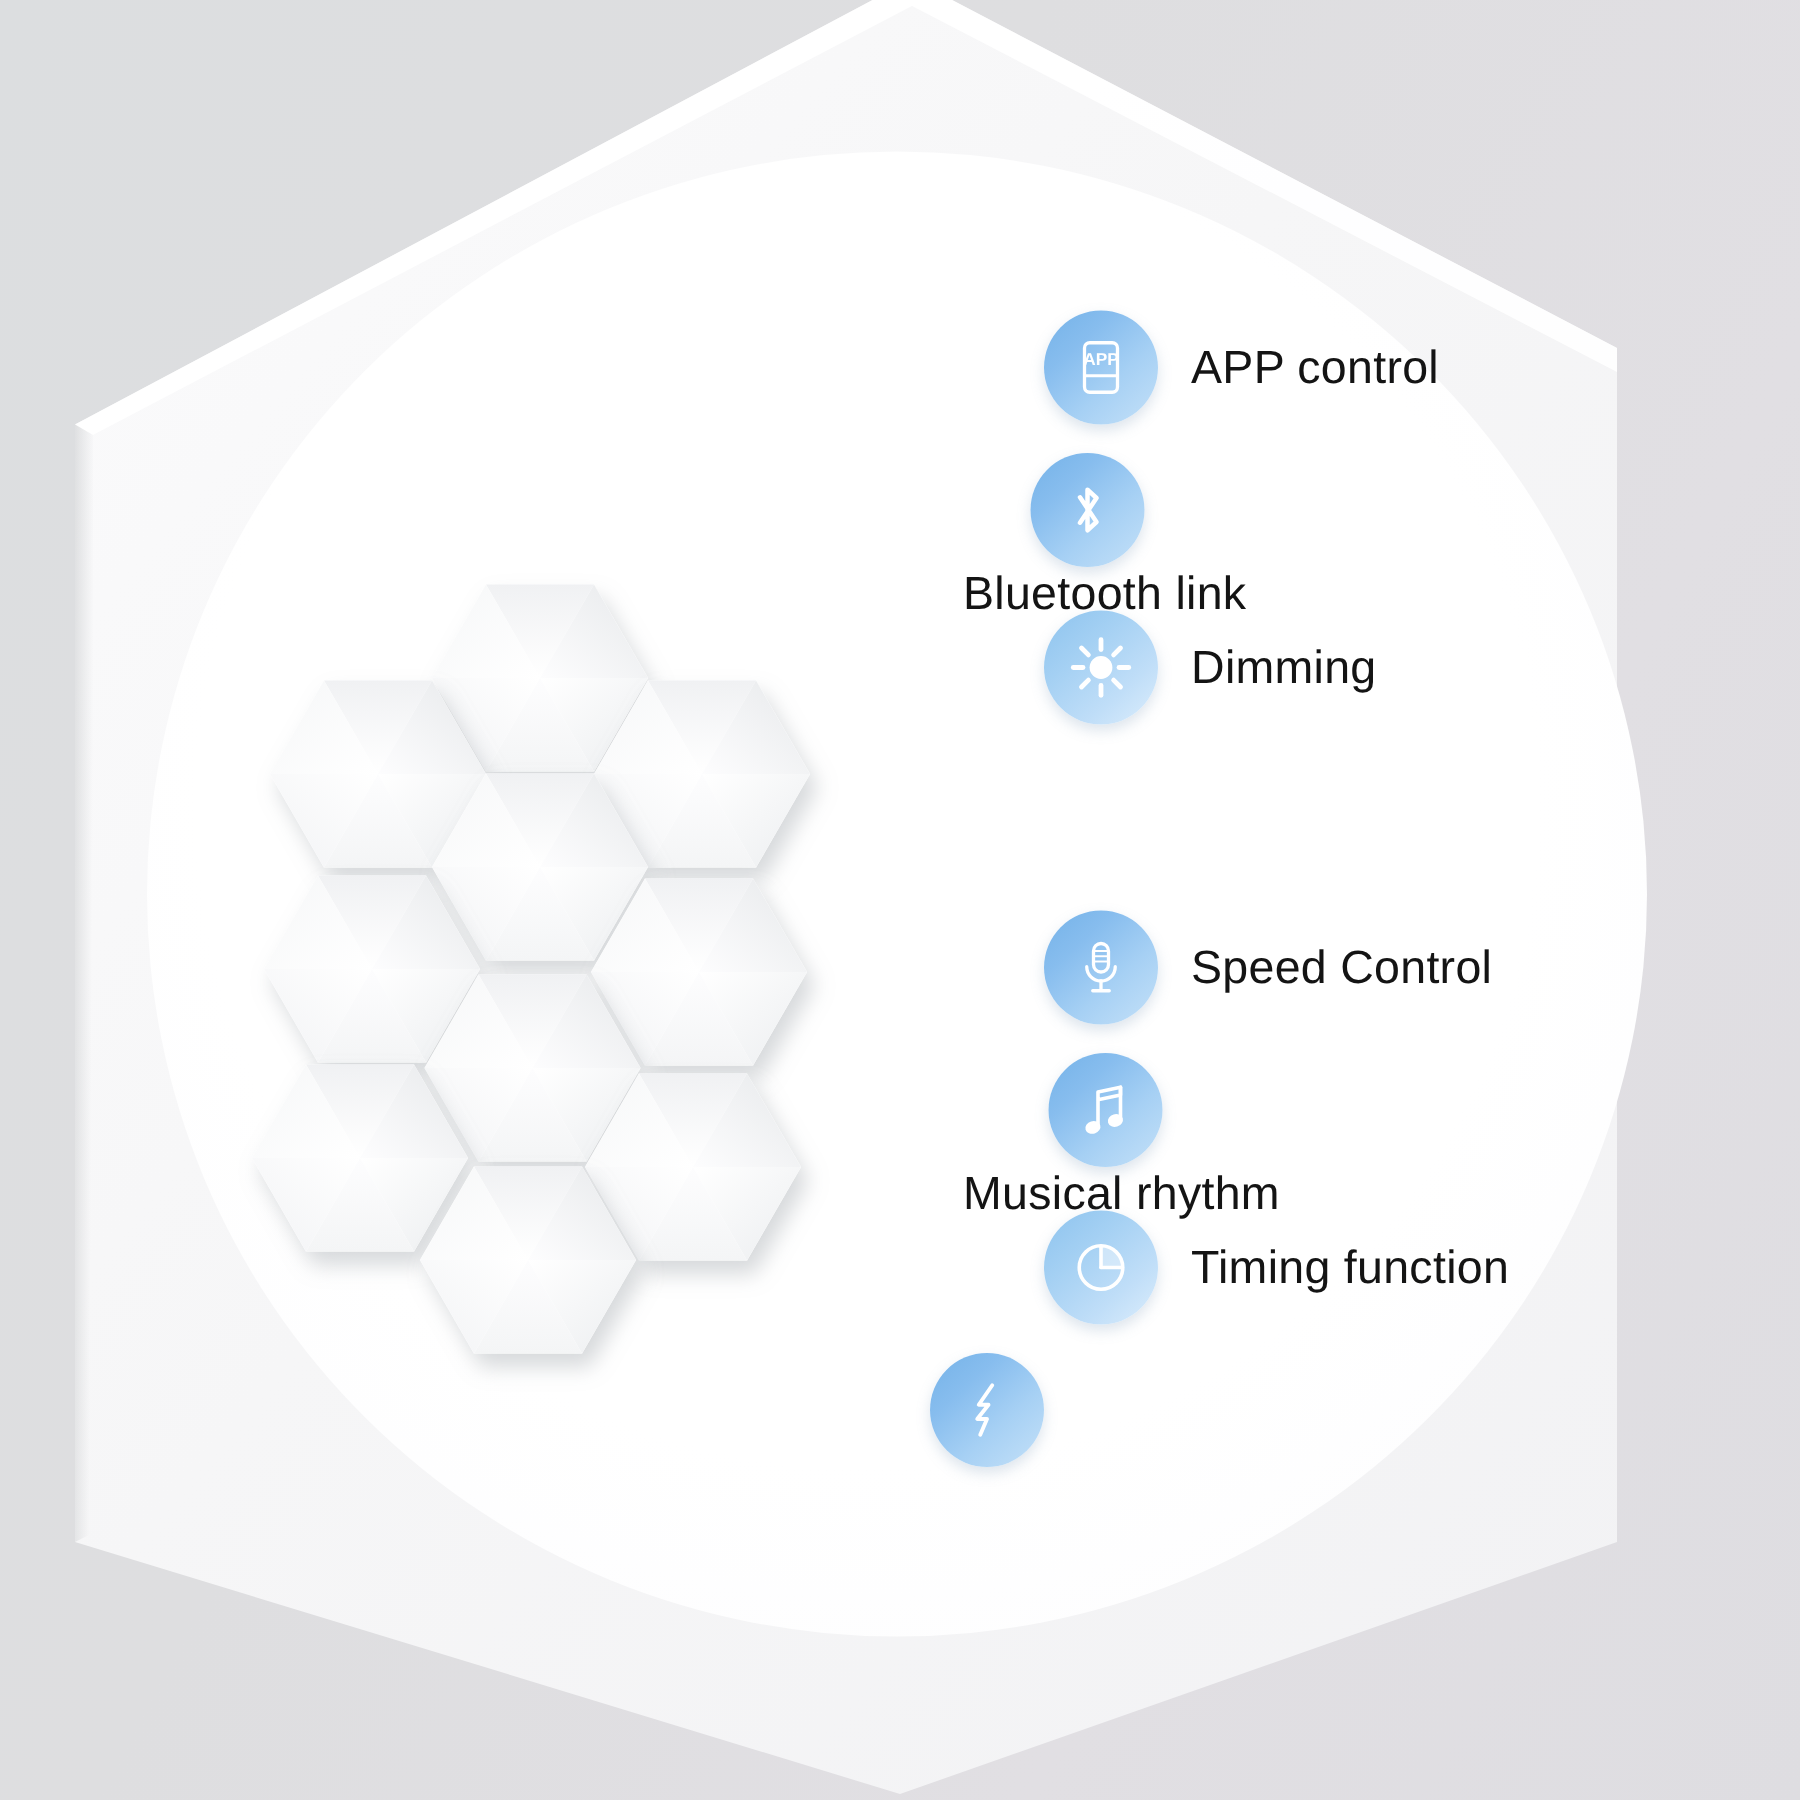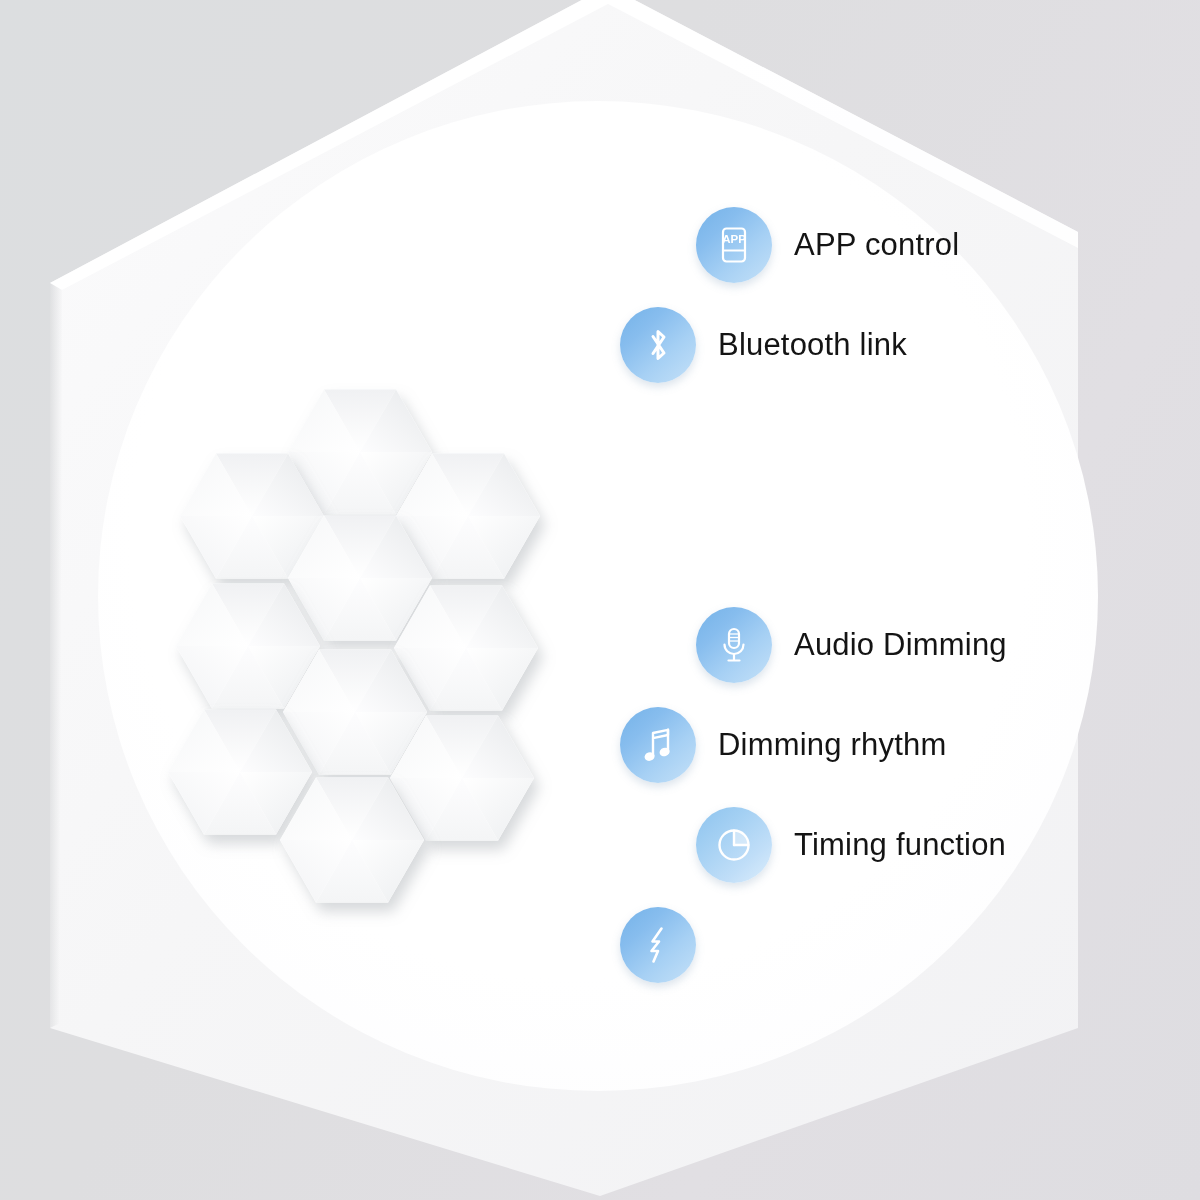--- a/index.html
+++ b/index.html
@@ -40,21 +40,21 @@
     top: 186px;
     width: 470px;
     height: 810px;
   }
   .feature-row {
     position: absolute;
     display: flex;
     align-items: center;
     height: 86px;
   }
-  .feature-row.indent-out { left: 14px; }
+  .feature-row.indent-out { left: 14px; flex-direction: column; }
   .feature-row.indent-in  { left: 90px; }
 
   .icon-badge {
     position: relative;
     width: 76px;
     height: 76px;
     border-radius: 50%;
     flex: 0 0 76px;
     background: linear-gradient(138deg, #74b2e8 0%, #87bdee 30%, #a6d0f4 62%, #c5e1f8 100%);
     box-shadow: 0 4px 9px rgba(120,150,180,0.26);
@@ -256,49 +256,67 @@
 
     <div class="feature-row indent-out" style="top:116px">
       <div class="icon-badge">
         <svg width="44" height="44" viewBox="0 0 44 44">
           <path d="M17 13.5 L28 30 L22 35.5 L22 8.5 L28 14 L17 30.5" fill="none" stroke="#ffffff" stroke-width="3" stroke-linejoin="round" stroke-linecap="round"></path>
         </svg>
       </div>
       <div class="feature-label">Bluetooth link</div>
     </div>
 
+    <div class="feature-row indent-in" style="top:216px">
+      <div class="icon-badge pale">
+        <svg width="46" height="46" viewBox="0 0 46 46">
+          <circle cx="23" cy="23" r="7.6" fill="#ffffff"></circle>
+          <g stroke="#ffffff" stroke-width="3.2" stroke-linecap="round">
+            <line x1="23" y1="4.5" x2="23" y2="11"></line>
+            <line x1="23" y1="35" x2="23" y2="41.5"></line>
+            <line x1="4.5" y1="23" x2="11" y2="23"></line>
+            <line x1="35" y1="23" x2="41.5" y2="23"></line>
+            <line x1="10" y1="10" x2="14.6" y2="14.6"></line>
+            <line x1="31.4" y1="31.4" x2="36" y2="36"></line>
+            <line x1="10" y1="36" x2="14.6" y2="31.4"></line>
+            <line x1="31.4" y1="14.6" x2="36" y2="10"></line>
+          </g>
+        </svg>
+      </div>
+      <div class="feature-label">Dimming</div>
+    </div>
 
 
     <div class="feature-row indent-in" style="top:416px">
       <div class="icon-badge">
         <svg width="44" height="44" viewBox="0 0 44 44">
           <rect x="17" y="6" width="10" height="19" rx="5" ry="5" fill="none" stroke="#ffffff" stroke-width="2.2"></rect>
           <g stroke="#ffffff" stroke-width="1.3">
             <line x1="17" y1="11" x2="27" y2="11"></line>
             <line x1="17" y1="14.5" x2="27" y2="14.5"></line>
             <line x1="17" y1="18" x2="27" y2="18"></line>
           </g>
           <path d="M12.5 21.5a9.5 9.5 0 0 0 19 0" fill="none" stroke="#ffffff" stroke-width="2.2" stroke-linecap="round"></path>
           <line x1="22" y1="31" x2="22" y2="37" stroke="#ffffff" stroke-width="2.2" stroke-linecap="round"></line>
           <line x1="16.5" y1="37.5" x2="27.5" y2="37.5" stroke="#ffffff" stroke-width="2.2" stroke-linecap="round"></line>
         </svg>
       </div>
-      <div class="feature-label">Audio Dimming</div>
+      <div class="feature-label">Speed Control</div>
     </div>
 
     <div class="feature-row indent-out" style="top:516px">
       <div class="icon-badge">
         <svg width="46" height="46" viewBox="0 0 46 46">
           <path d="M18 34V11l15-3.2v5.2L18 16.2" fill="none" stroke="#ffffff" stroke-width="2.4" stroke-linejoin="round"></path>
           <path d="M33 7.8v21.4" fill="none" stroke="#ffffff" stroke-width="2.4" stroke-linecap="round"></path>
           <ellipse cx="14.6" cy="34.6" rx="5.1" ry="4.2" fill="#ffffff" transform="rotate(-17 14.6 34.6)"></ellipse>
           <ellipse cx="29.6" cy="30.0" rx="5.1" ry="4.2" fill="#ffffff" transform="rotate(-17 29.6 30.0)"></ellipse>
         </svg>
       </div>
-      <div class="feature-label">Dimming rhythm</div>
+      <div class="feature-label">Musical rhythm</div>
     </div>
 
     <div class="feature-row indent-in" style="top:616px">
       <div class="icon-badge pale">
         <svg width="46" height="46" viewBox="0 0 46 46">
           <circle cx="23" cy="23" r="14.5" fill="none" stroke="#ffffff" stroke-width="2.4"></circle>
           <path d="M23 23 L23 8.5 A14.5 14.5 0 0 1 37.5 23 Z" fill="#ffffff" opacity="0.42"></path>
           <line x1="23" y1="23" x2="23" y2="8.8" stroke="#ffffff" stroke-width="2.4" stroke-linecap="round"></line>
           <line x1="23" y1="23" x2="37.2" y2="23" stroke="#ffffff" stroke-width="2.4" stroke-linecap="round"></line>
         </svg>

